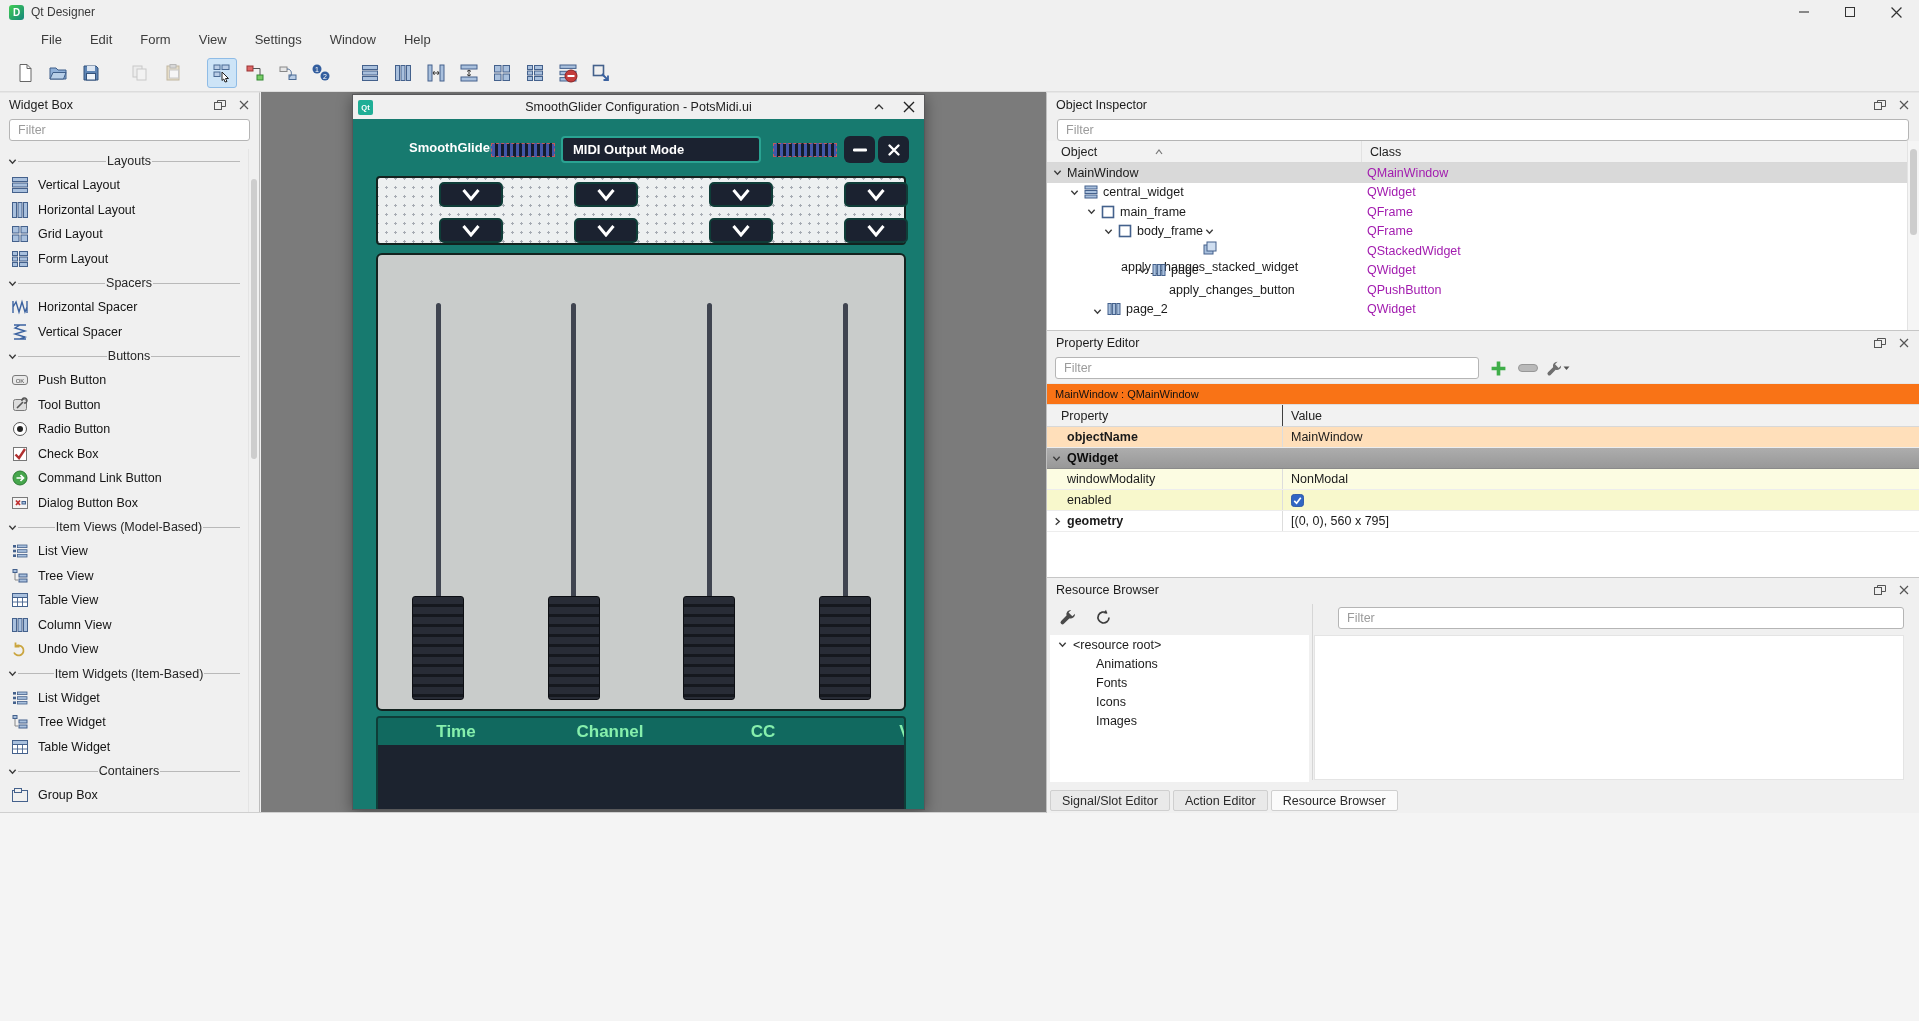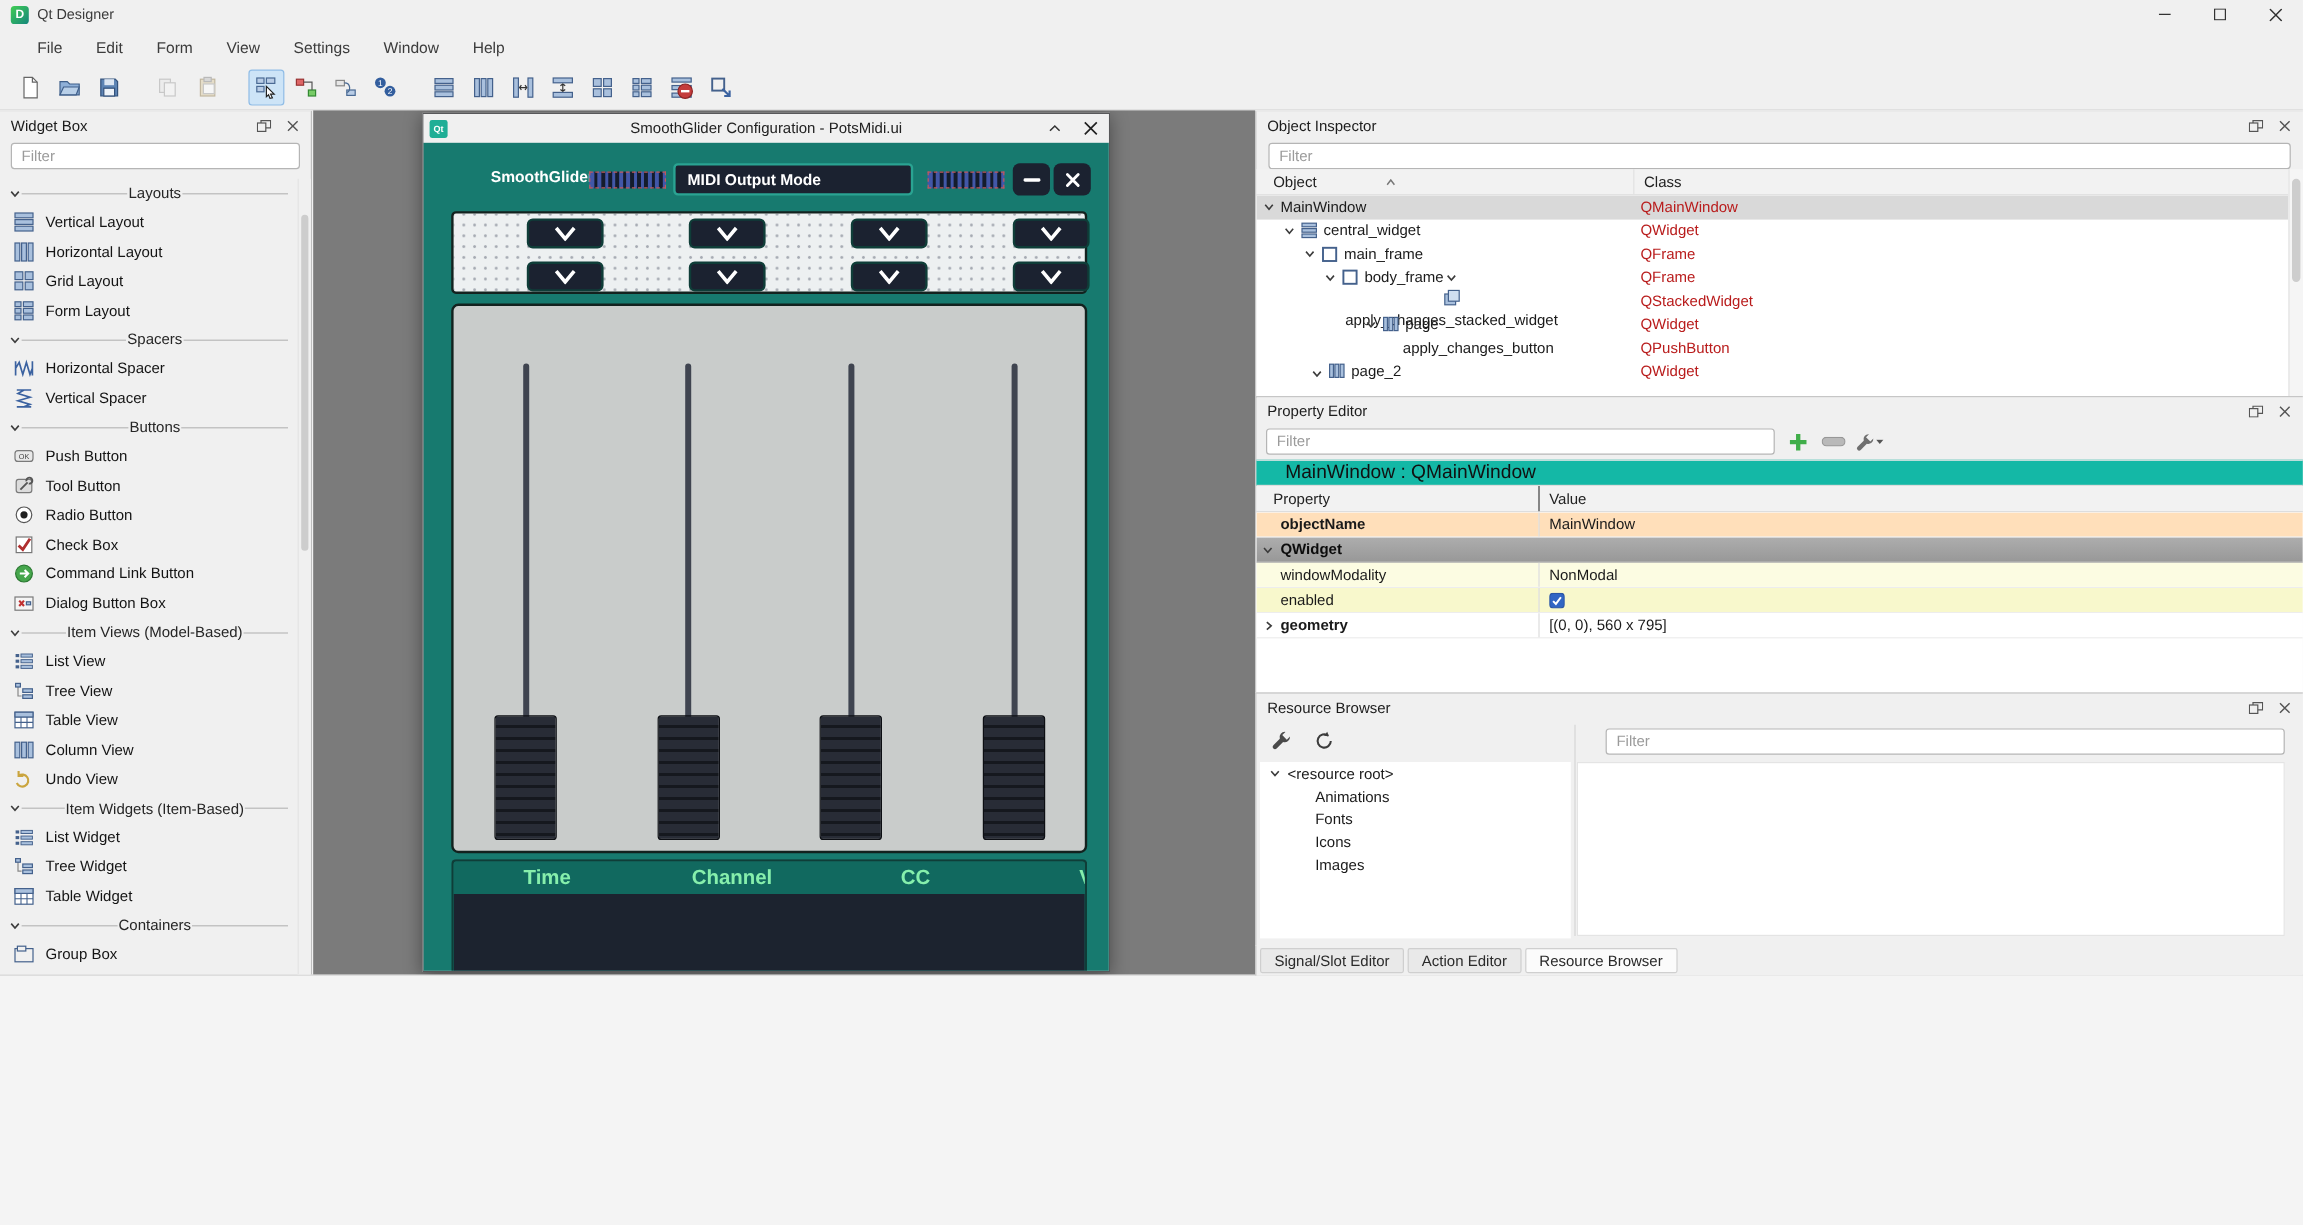--- a/index.html
+++ b/index.html
@@ -12,21 +12,21 @@
 .appwin{position:absolute;left:0;top:0;width:1919px;height:813px;background:#f0f0f0;border-bottom:1px solid #cfcfcf}
 
 
 .titlebar{position:absolute;left:0;top:0;right:0;height:24px;display:flex;align-items:center}
 .app-logo{width:15px;height:15px;margin:0 7px 0 9px;border-radius:3px;background:linear-gradient(135deg,#41cd52,#14867c);color:#fff;font-size:10px;font-weight:bold;display:flex;align-items:center;justify-content:center}
 .tb-title{font-size:12px;color:#3a3a3a}
 .win-controls{margin-left:auto;display:flex;height:100%}
 .win-btn{width:46px;height:100%;display:flex;align-items:center;justify-content:center}
 
 
-.menubar{position:absolute;left:5px;top:24px;right:0;height:30px;display:flex;align-items:center;padding-left:12px}
+.menubar{position:absolute;left:15px;top:24px;right:0;height:30px;display:flex;align-items:center;padding-left:12px}
 .menu-item{padding:0 14px;line-height:29px;font-size:13px;color:#3c3c3c}
 .toolbar{position:absolute;left:0;top:54px;right:0;height:38px;display:flex;align-items:center;padding-left:10px;gap:3px;border-bottom:1px solid #dcdcdc}
 .tbtn{width:30px;height:30px;display:flex;align-items:center;justify-content:center;border-radius:3px;border:1px solid transparent}
 .tbtn.selected{background:#cde4f7;border-color:#8fbce6}
 .tbtn.disabled{opacity:.45}
 .tsep{width:13px;height:30px}
 
 
 .dock{position:absolute;background:#f0f0f0}
 .panel-head{height:23px;display:flex;align-items:center;padding:0 7px 0 9px;font-size:12.5px;color:#1c1c1c}
@@ -78,30 +78,30 @@
 .oi-filter{margin:3px 10px 4px}
 .oi-colhead{position:absolute;left:0;top:48px;right:12px;height:22px;background:#f2f2f2;border-bottom:1px solid #d8d8d8;display:flex;align-items:center;font-size:12.5px;color:#222}
 .oi-col-object{width:314px;padding-left:14px;display:flex;align-items:center;height:100%}
 .oi-col-object .icon{margin-left:58px}
 .oi-col-class{flex:1;height:100%;display:flex;align-items:center;padding-left:8px;border-left:1px solid #e2e2e2}
 .oi-tree{position:absolute;left:0;top:70px;right:12px;bottom:0;background:#fff;overflow:hidden}
 .oi-row{position:relative;height:19.5px;display:flex;align-items:center;font-size:12.5px}
 .oi-row.sel{background:#d9d9d9}
 .oi-cell{display:flex;align-items:center;gap:5px}
 .oi-cell .icon{flex:0 0 auto}
-.oi-class{position:absolute;left:320px;color:#b91c1c}
+.oi-class{position:absolute;left:320px;color:#a21caf}
 .oi-scroll{position:absolute;right:0;top:48px;bottom:0;width:12px;background:#f5f5f5;border-left:1px solid #e3e3e3}
 .oi-thumb{position:absolute;left:2px;right:2px;top:8px;height:86px;background:#cdcdcd;border-radius:5px}
 
 
 .property-editor{left:1046px;top:330px;width:873px;height:247px;border-left:1px solid #c0c0c0;border-top:1px solid #c6c6c6}
 .pe-filterrow{position:absolute;left:8px;top:25px;right:8px;height:24px;display:flex;align-items:center;gap:8px}
 .pe-filter{width:424px}
 .pe-iconbtn{width:22px;height:22px;display:flex;align-items:center;justify-content:center}
-.pe-selection{position:absolute;left:0;top:52px;right:0;height:22px;display:flex;align-items:center;padding-left:24px;font-size:16px;color:#111;background:#14b8a6;border-bottom:1px solid #ddd;border-top:1px solid #e7e7e7}
+.pe-selection{position:absolute;left:0;top:52px;right:0;height:22px;display:flex;align-items:center;padding-left:8px;font-size:11px;color:#111;background:#f97316;border-bottom:1px solid #ddd;border-top:1px solid #e7e7e7}
 .pe-colhead{position:absolute;left:0;top:74px;right:0;height:22px;display:flex;align-items:center;background:#f2f2f2;border-bottom:1px solid #d8d8d8;font-size:12.5px;color:#222}
 .pe-col-prop{width:235px;padding-left:14px;height:100%;display:flex;align-items:center}
 .pe-col-val{flex:1;height:100%;display:flex;align-items:center;padding-left:8px;border-left:1px solid #404040}
 .pe-rows{position:absolute;left:0;top:96px;right:0;bottom:0;background:#fff;overflow:hidden}
 .pe-group{height:21px;display:flex;align-items:center;gap:6px;padding-left:5px;background:linear-gradient(#adadad,#989898);border-bottom:1px solid #8a8a8a;font-size:12.5px}
 .pe-group b{color:#0c0c0c}
 .pe-row{height:21px;display:flex;font-size:12.5px;border-bottom:1px solid #ededed;background:#fff}
 .pe-name{width:235px;display:flex;align-items:center;gap:5px;padding-left:6px}
 .pe-name.b{font-weight:bold}
 .pe-val{flex:1;display:flex;align-items:center;padding-left:8px;border-left:1px solid #ddd}

